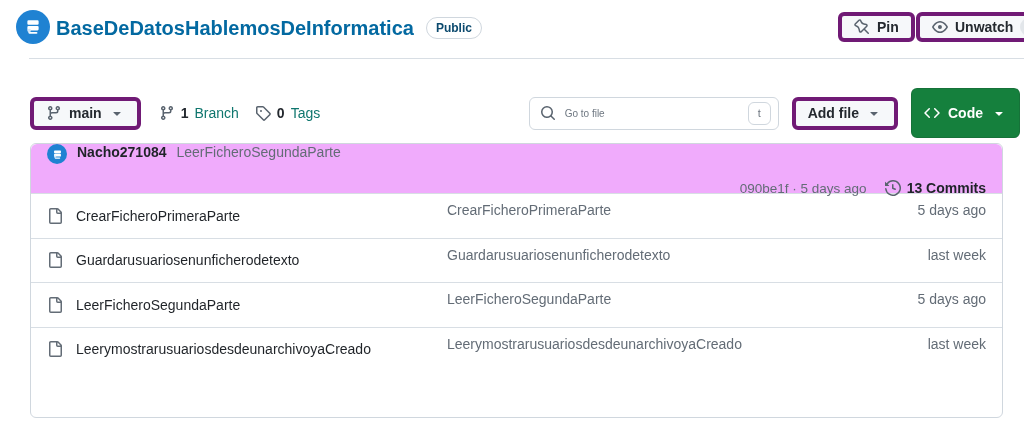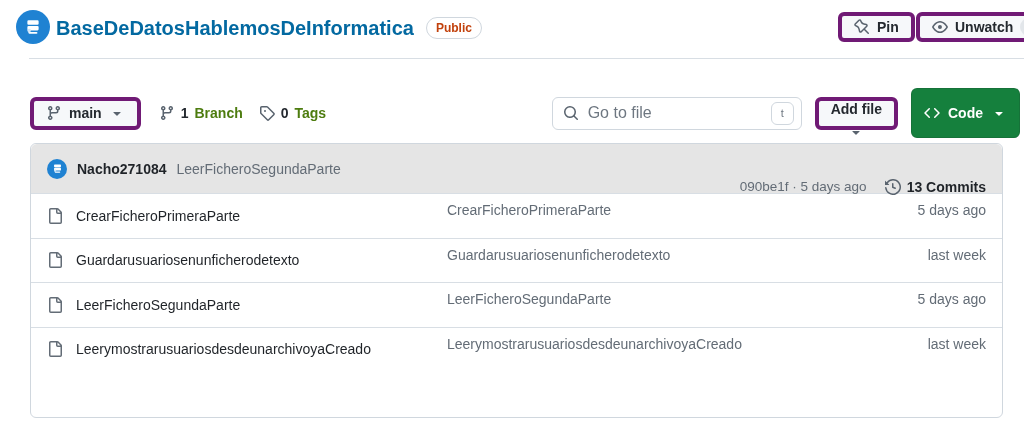--- a/index.html
+++ b/index.html
@@ -13,21 +13,21 @@
 
   
   .repo-header{position:absolute;top:0;left:0;right:0;height:58px;}
   .repo-avatar{
     position:absolute;left:16px;top:10px;width:34px;height:34px;border-radius:50%;
     background:#1f82d2;display:flex;align-items:center;justify-content:center;
   }
   .repo-title-wrap{position:absolute;left:56px;top:0;height:56px;display:flex;align-items:center;gap:12px;}
   .repo-title{font-size:20px;font-weight:700;color:#0369a1;white-space:nowrap;}
   .visibility-badge{
-    font-size:12px;font-weight:600;color:#c2410c;border:1px solid #d0d7de;
+    font-size:12px;font-weight:600;color:#0c4a6e;border:1px solid #d0d7de;
     border-radius:999px;padding:2px 9px;line-height:16px;background:#fff;
   }
   .btn{
     display:inline-flex;align-items:center;gap:7px;height:30px;padding:0 12px;
     background:#f6f8fa;border:4px solid #701a75;border-radius:6px;
     font-size:14px;font-weight:600;color:#24292f;cursor:pointer;white-space:nowrap;
     font-family:inherit;
   }
   .btn .icn{color:#59636e;}
   .btn-unwatch{position:absolute;left:916px;top:12px;width:140px;}
@@ -39,50 +39,50 @@
   .header-divider{position:absolute;top:58px;left:29px;right:0;height:1px;background:#d8dee4;}
 
   
   .toolbar{position:absolute;top:88px;left:30px;right:4px;display:flex;align-items:center;}
   .branch-btn{height:33px;}
   .caret{color:#59636e;}
   .repo-stats{display:flex;align-items:center;gap:16px;margin-left:18px;color:#24292f;}
   .stat{display:inline-flex;align-items:center;gap:6px;cursor:pointer;}
   .stat .icn{color:#59636e;}
   .stat b{font-weight:700;color:#24292f;}
-  .stat span.lbl{color:#4d7c0f;font-weight:700;}
+  .stat span.lbl{color:#0f766e;font-weight:400;}
   .toolbar-right{margin-left:auto;display:flex;align-items:center;gap:13px;}
   .search-box{
     width:250px;height:33px;border:1px solid #d0d7de;border-radius:6px;background:#fff;
     display:flex;align-items:center;padding:0 7px 0 10px;gap:7px;box-sizing:border-box;cursor:text;
   }
   .search-box .icn{color:#59636e;}
   .search-input{
-    border:none;outline:none;flex:1;font-size:16px;color:#1f2328;background:transparent;
+    border:none;outline:none;flex:1;font-size:10px;color:#1f2328;background:transparent;
     font-family:inherit;min-width:0;
   }
   .search-input::placeholder{color:#6e7781;}
   .kbd-hint{
     width:21px;height:21px;border:1px solid #d0d7de;border-radius:6px;color:#6e7781;
     font-size:11px;display:flex;align-items:center;justify-content:center;background:#fff;
   }
-  .add-file-btn{height:33px;flex-direction:column;}
+  .add-file-btn{height:33px;}
   .code-btn{
     height:50px;background:#15803d;border:1px solid rgba(31,35,40,0.15);color:#ffffff;gap:8px;
   }
   .code-btn .icn,.code-btn .caret{color:#ffffff;}
 
   
   .file-table{
     position:absolute;top:143px;left:30px;width:971px;height:273px;
     border:1px solid #d0d7de;border-radius:6px;background:#fff;
   }
   .commit-bar{
-    height:49px;background:#e5e5e5;border-radius:6px 6px 0 0;
-    display:flex;align-items:center;padding:0 16px;gap:10px;box-sizing:border-box;
+    height:49px;background:#f0abfc;border-radius:6px 6px 0 0;
+    display:flex;align-items:flex-start;padding:0 16px;gap:10px;box-sizing:border-box;
   }
   .commit-avatar{
     width:20px;height:20px;border-radius:50%;background:#1f82d2;flex:none;
     display:flex;align-items:center;justify-content:center;
   }
   .commit-author{font-weight:700;color:#1f2328;cursor:pointer;}
   .commit-msg{color:#636c76;margin-left:0;cursor:pointer;white-space:nowrap;overflow:hidden;text-overflow:ellipsis;max-width:430px;}
   .commit-right{margin-left:auto;display:flex;align-items:center;gap:18px;margin-top:36px;}
   .commit-meta{color:#636c76;font-size:13.5px;cursor:pointer;white-space:nowrap;}
   .commits-link{display:flex;align-items:center;gap:6px;cursor:pointer;}

